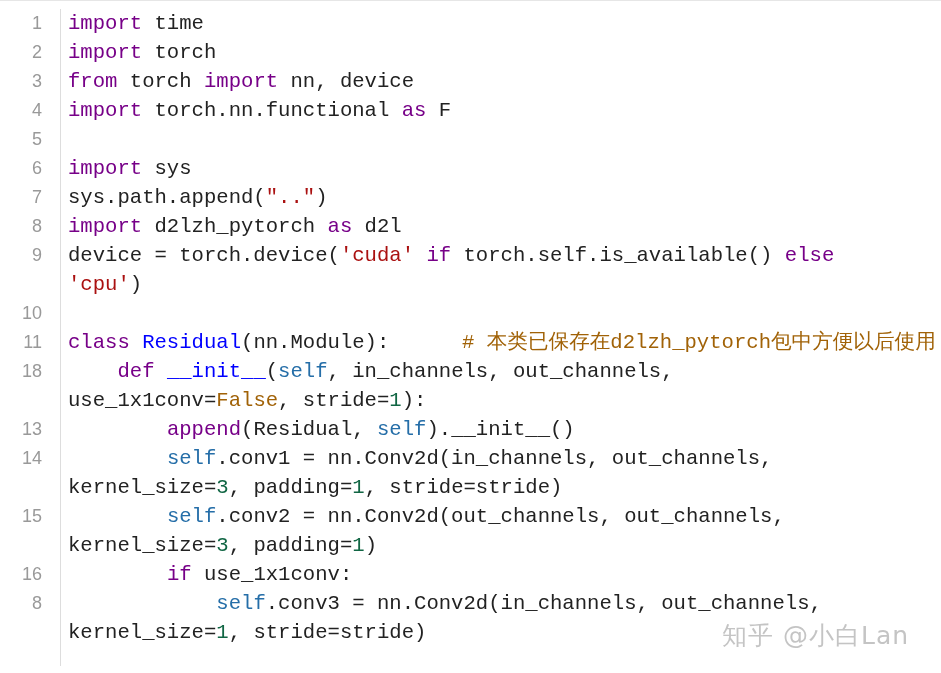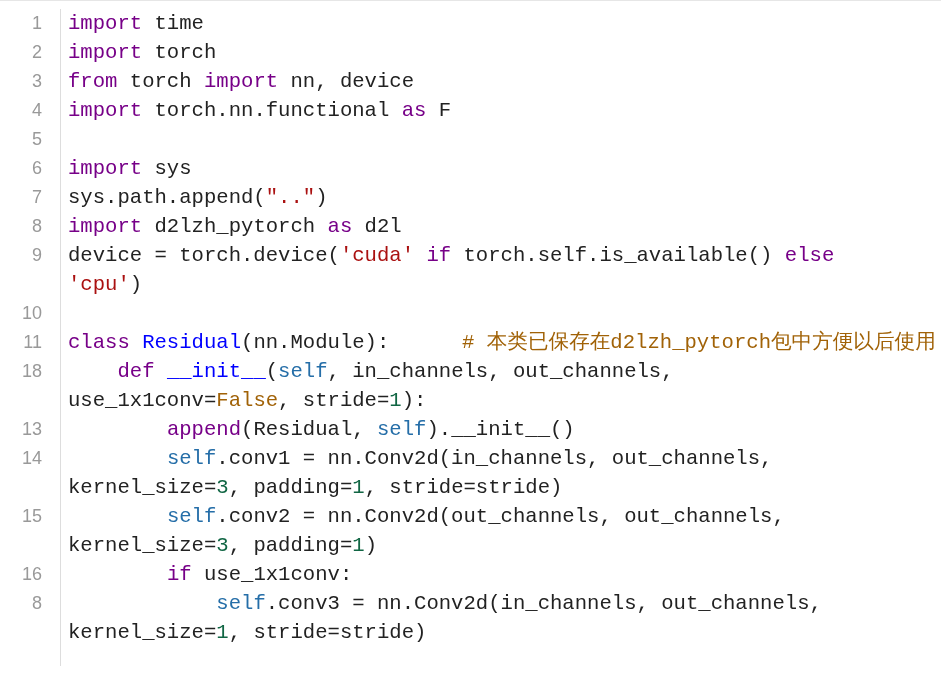--- a/index.html
+++ b/index.html
@@ -40,13 +40,14 @@
       <div class="row" style="top: 385px;"><span class="ln"></span><span class="code"><span>use_1x1conv=</span><span class="atom">False</span><span>, stride=</span><span class="num">1</span><span>):</span></span></div>
       <div class="row" style="top: 414px;"><span class="ln">13</span><span class="code"><span>        </span><span class="kw">append</span><span>(Residual, </span><span class="self">self</span><span>).__init__()</span></span></div>
       <div class="row" style="top: 443px;"><span class="ln">14</span><span class="code"><span>        </span><span class="self">self</span><span>.conv1 = nn.Conv2d(in_channels, out_channels,</span></span></div>
       <div class="row" style="top: 472px;"><span class="ln"></span><span class="code"><span>kernel_size=</span><span class="num">3</span><span>, padding=</span><span class="num">1</span><span>, stride=stride)</span></span></div>
       <div class="row" style="top: 501px;"><span class="ln">15</span><span class="code"><span>        </span><span class="self">self</span><span>.conv2 = nn.Conv2d(out_channels, out_channels,</span></span></div>
       <div class="row" style="top: 530px;"><span class="ln"></span><span class="code"><span>kernel_size=</span><span class="num">3</span><span>, padding=</span><span class="num">1</span><span>)</span></span></div>
       <div class="row" style="top: 559px;"><span class="ln">16</span><span class="code"><span>        </span><span class="kw">if</span><span> use_1x1conv:</span></span></div>
       <div class="row" style="top: 588px;"><span class="ln">8</span><span class="code"><span>            </span><span class="self">self</span><span>.conv3 = nn.Conv2d(in_channels, out_channels,</span></span></div>
       <div class="row" style="top: 617px;"><span class="ln"></span><span class="code"><span>kernel_size=</span><span class="num">1</span><span>, stride=stride)</span></span></div>
     </div>
+  <div class="watermark">知乎 @小白Lan</div>
 </div>
 
 </body></html>

